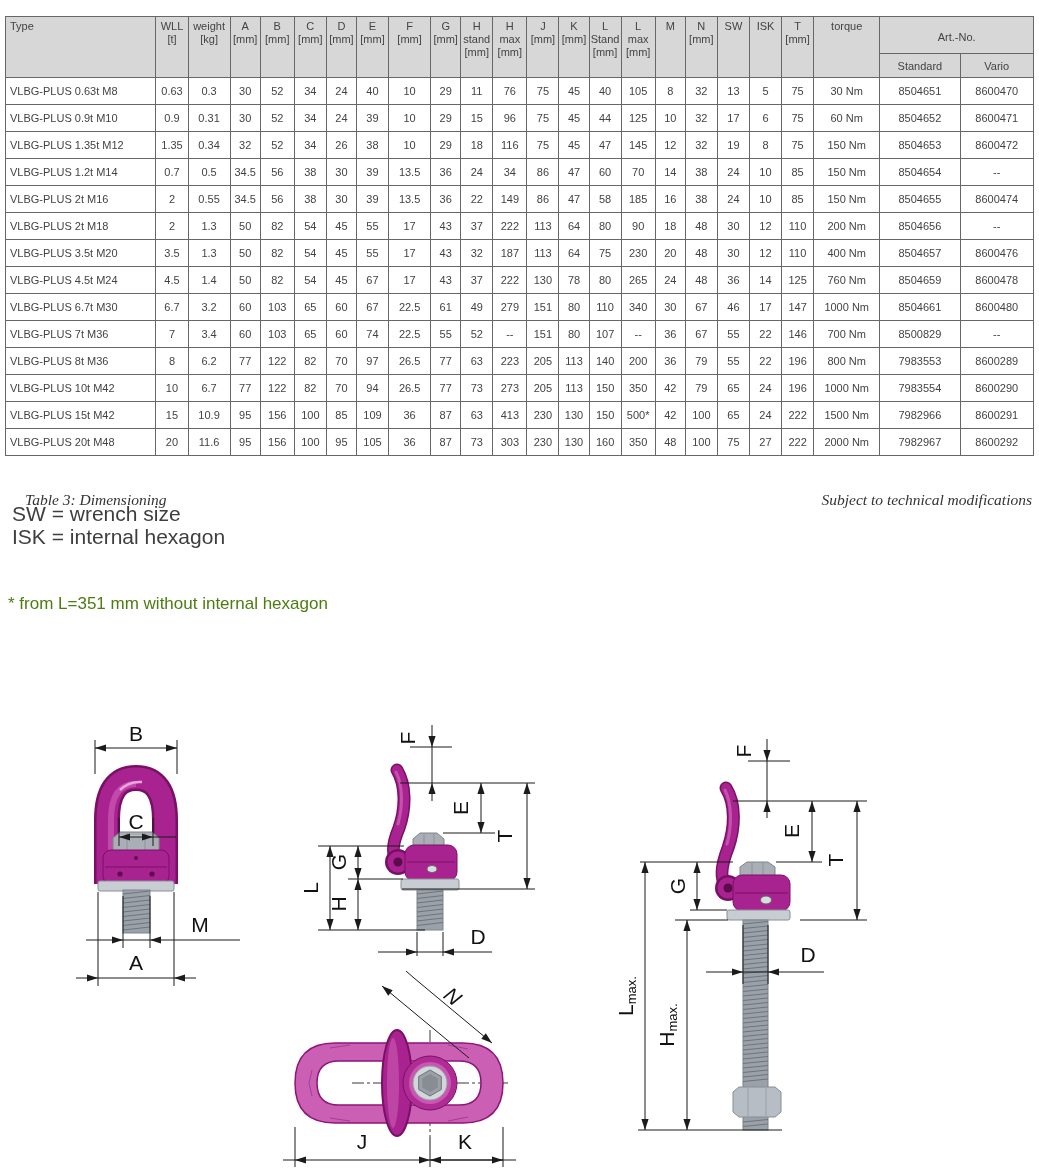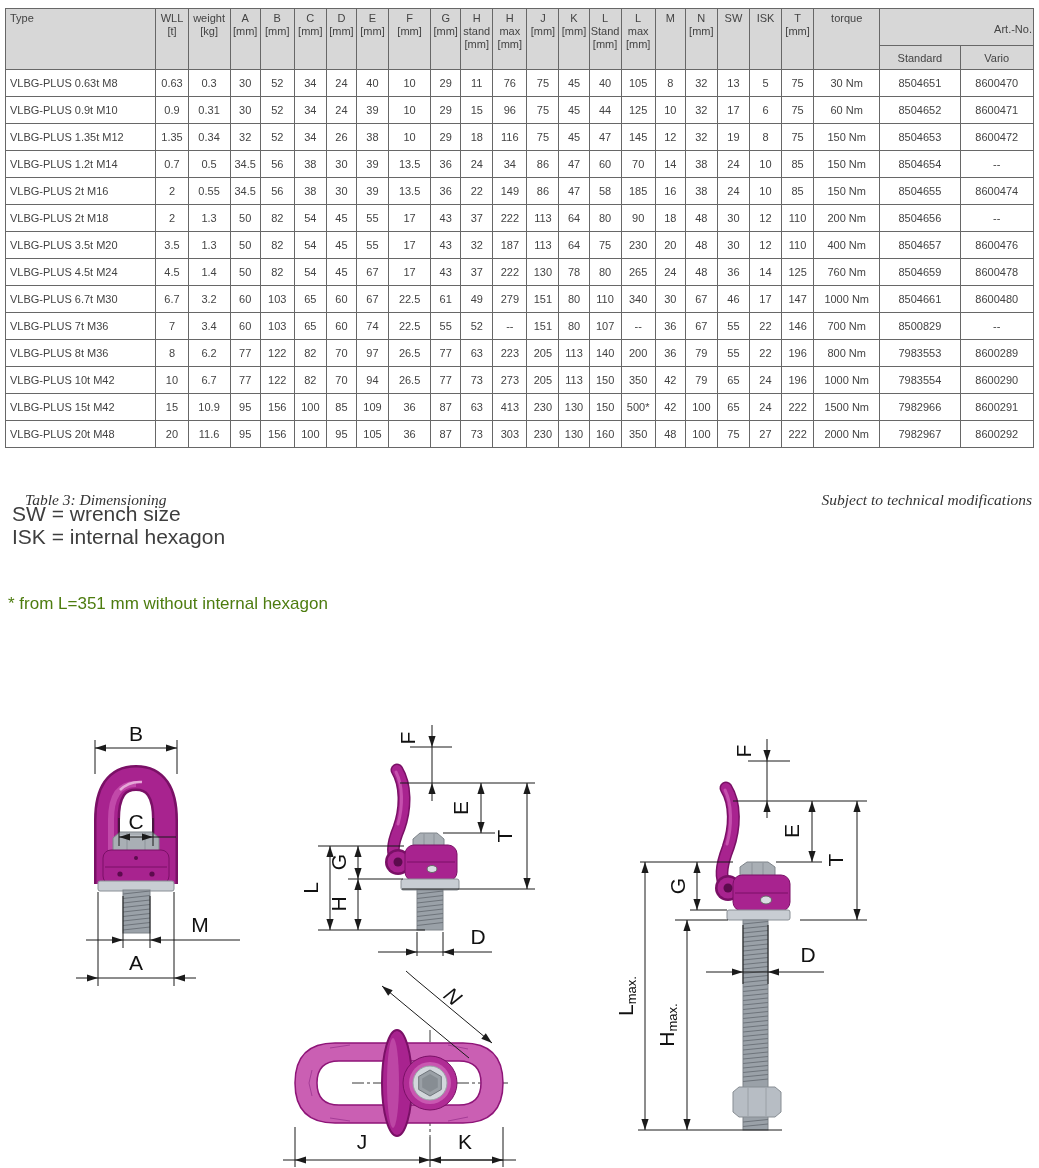--- a/index.html
+++ b/index.html
@@ -1,28 +1,28 @@
 <!DOCTYPE html>
 <html><head>
 <meta charset="utf-8">
 <style>
   html,body{margin:0;padding:0;}
   body{width:1039px;height:1168px;background:#ffffff;position:relative;overflow:hidden;
        font-family:"Liberation Sans",sans-serif;}
   .page{position:absolute;inset:0;}
 
   
-  .tblwrap{position:absolute;top:8px;left:5px;border-radius:23px;}
+  .tblwrap{position:absolute;top:16px;left:5px;border-radius:23px;}
   table{border-collapse:collapse;table-layout:fixed;width:1029px;border:1.5px solid #4a4a4a;}
   th,td{border:1px solid #676767;font-size:11px;color:#434343;text-align:center;
         padding:0 1px;overflow:hidden;white-space:nowrap;}
   th{background:#d7d7d7;font-weight:normal;vertical-align:top;padding-top:3px;}
   th div{line-height:13px;}
   th.type,td.type{text-align:left;padding-left:4px;}
-  th.art{vertical-align:middle;padding-top:4px;text-align:right;}
+  th.art{vertical-align:middle;padding-top:4px;}
   th.sub{height:19px;vertical-align:middle;padding:2px 0;}
   thead tr:first-child{height:37px;}
   thead tr:last-child{height:19px;}
   tbody tr{height:27px;}
 
   
   .caprow{position:absolute;top:463px;left:5px;width:1027px;display:flex;
           justify-content:space-between;font-family:"Liberation Serif",serif;
           font-style:italic;font-size:15.5px;color:#333;margin-top:28px;}
   .caprow .l{padding-left:20px;}

